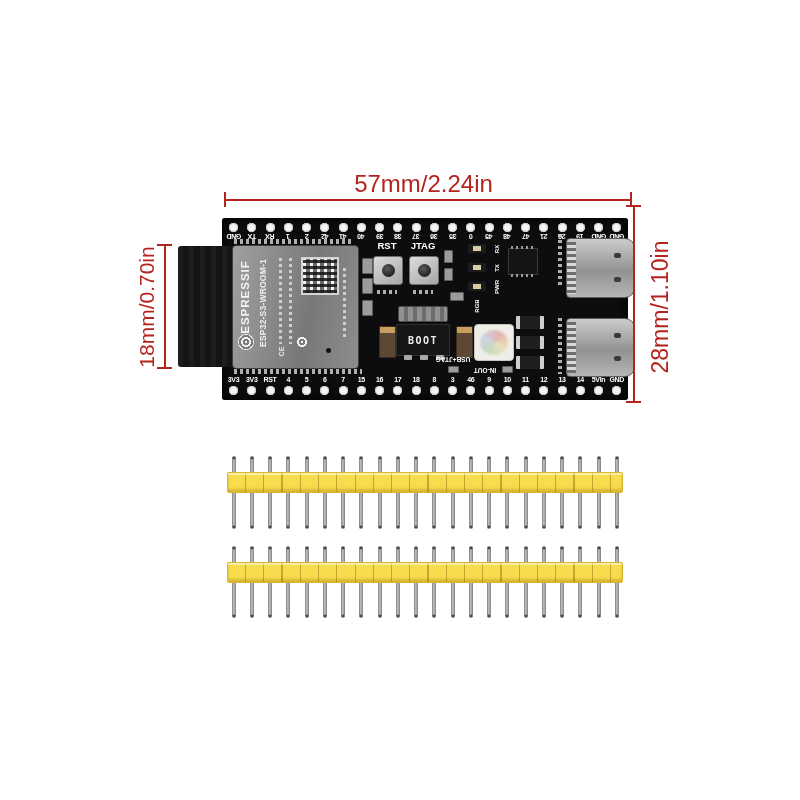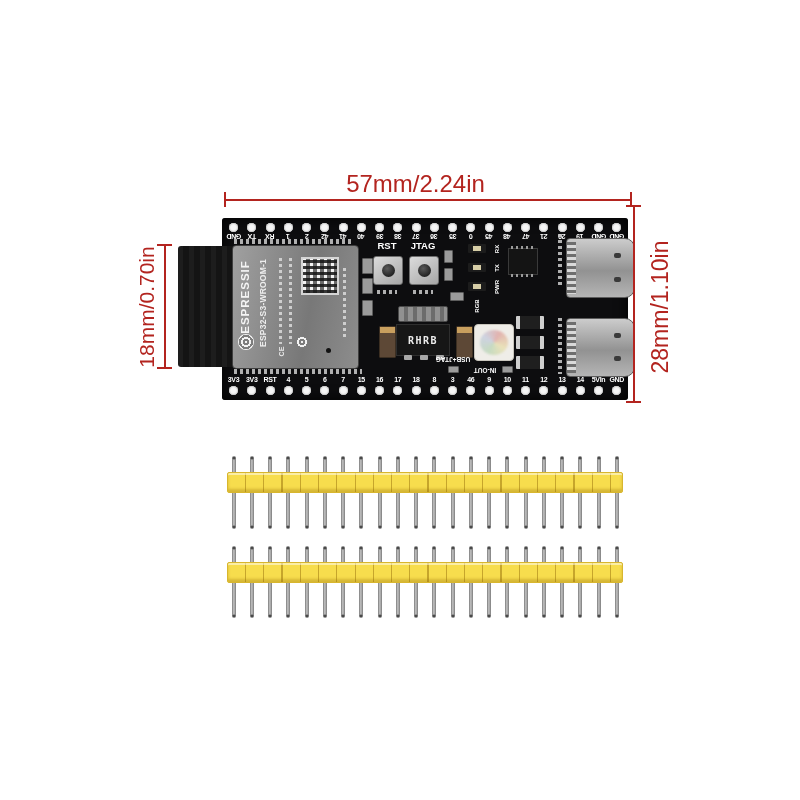--- a/index.html
+++ b/index.html
@@ -101,21 +101,21 @@
 
   <div class="abs led" style="left:468px;top:244px;width:18px;height:9px;"></div>
   <div class="abs led" style="left:468px;top:263px;width:18px;height:9px;"></div>
   <div class="abs led" style="left:468px;top:282px;width:18px;height:9px;"></div>
   <div class="abs vtext sm-label" style="left:487px;top:245px;width:20px;height:8px;transform:rotate(-90deg);">RX</div>
   <div class="abs vtext sm-label" style="left:487px;top:264px;width:20px;height:8px;transform:rotate(-90deg);">TX</div>
   <div class="abs vtext sm-label" style="left:487px;top:283px;width:20px;height:8px;transform:rotate(-90deg);">PWR</div>
   <div class="abs vtext sm-label" style="left:467px;top:302px;width:20px;height:8px;transform:rotate(-90deg);">RGB</div>
 
   <div class="abs ind" style="left:398px;top:306px;width:48px;height:14px;"></div>
-  <div class="abs reg" style="left:396px;top:324px;width:52px;height:30px;">RHRB</div>
+  <div class="abs reg" style="left:396px;top:324px;width:52px;height:30px;">BOOT</div>
   <div class="abs leg" style="left:404px;top:355px;width:8px;height:5px;"></div>
   <div class="abs leg" style="left:420px;top:355px;width:8px;height:5px;"></div>
   <div class="abs leg" style="left:436px;top:355px;width:8px;height:5px;"></div>
   <div class="abs tcap" style="left:379px;top:326px;width:15px;height:30px;"></div>
   <div class="abs tcap" style="left:456px;top:326px;width:15px;height:30px;"></div>
 
   <div class="abs qfn" style="left:508px;top:248px;width:28px;height:25px;"></div>
   <div class="abs res" style="left:516px;top:316px;width:28px;height:13px;"></div>
   <div class="abs res" style="left:516px;top:336px;width:28px;height:13px;"></div>
   <div class="abs res" style="left:516px;top:356px;width:28px;height:13px;"></div>
@@ -128,21 +128,21 @@
 
   <div class="abs usb" style="left:566px;top:238px;width:67px;height:58px;">
     <div class="hole" style="top:14px;"></div>
     <div class="hole" style="top:38px;"></div>
   </div>
   <div class="abs usb" style="left:566px;top:318px;width:67px;height:57px;">
     <div class="hole" style="top:14px;"></div>
     <div class="hole" style="top:37px;"></div>
   </div>
 
-  <div class="abs dim-label" style="left:212px;top:170px;width:407px;height:28px;">57mm/2.24in</div>
+  <div class="abs dim-label" style="left:220px;top:170px;width:407px;height:28px;">57mm/2.24in</div>
   <div class="abs dim" style="left:225px;top:199px;width:407px;height:2px;"></div>
   <div class="abs dim" style="left:224px;top:192px;width:2px;height:15px;"></div>
   <div class="abs dim" style="left:630px;top:192px;width:2px;height:15px;"></div>
 
   <div class="abs dim-label vtext" style="left:72px;top:295px;width:150px;height:24px;transform:rotate(-90deg);font-size:21px;">18mm/0.70in</div>
   <div class="abs dim" style="left:164px;top:245px;width:2px;height:123px;"></div>
   <div class="abs dim" style="left:157px;top:244px;width:15px;height:2px;"></div>
   <div class="abs dim" style="left:157px;top:367px;width:15px;height:2px;"></div>
 
   <div class="abs dim-label vtext" style="left:577px;top:294px;width:166px;height:26px;transform:rotate(-90deg);font-size:23px;">28mm/1.10in</div>

